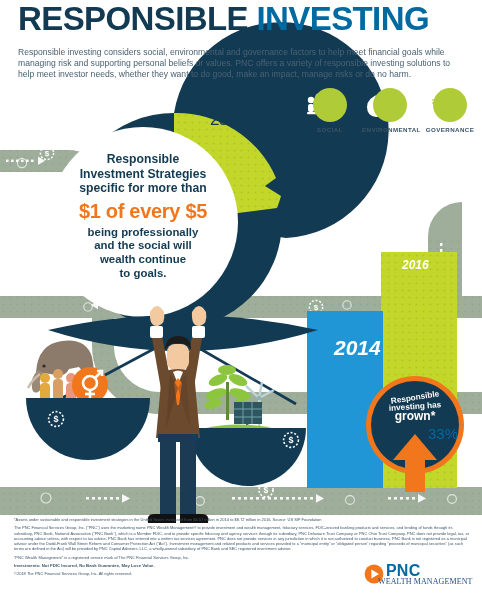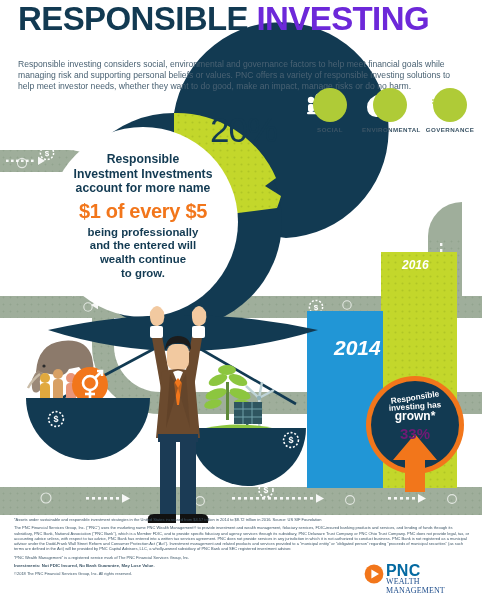--- a/index.html
+++ b/index.html
@@ -6,61 +6,61 @@
   body{width:482px;height:600px;overflow:hidden;position:relative;
        font-family:"Liberation Sans", sans-serif;
        -webkit-font-smoothing:antialiased;}
   .stage{position:absolute;inset:0;width:482px;height:600px;overflow:hidden;background:#fff;}
   svg.layer{position:absolute;left:0;top:0;width:482px;height:600px;}
 
   
   .hdr{position:absolute;left:18px;top:2px;width:450px;}
   .title{font-size:33px;font-weight:bold;letter-spacing:-0.6px;line-height:1;margin:0;}
   .t-navy{color:#123A52;}
-  .t-green{color:#6d28d9;}
-  .subhead{position:absolute;left:18px;top:50px;width:440px;color:#4A6273;
+  .t-green{color:#0369a1;}
+  .subhead{position:absolute;left:18px;top:38px;width:440px;color:#4A6273;
            font-size:8.6px;line-height:11.2px;}
 
   
   .esg{position:absolute;top:88px;left:302px;width:176px;display:flex;
        justify-content:space-between;}
   .esg-item{width:56px;text-align:center;}
   .esg-circ{width:34px;height:34px;border-radius:50%;background:#AFCB37;
             margin:0 auto 4px auto;position:relative;}
   .esg-lbl{font-size:6.2px;letter-spacing:.4px;color:#3C5566;font-weight:bold;}
 
   
-  .pct20{position:absolute;left:210px;top:110px;font-size:35px;font-weight:normal;
+  .pct20{position:absolute;left:210px;top:110px;font-size:17px;font-weight:normal;
          color:#123A52;letter-spacing:-1px;}
   .yr{position:absolute;font-style:italic;font-weight:bold;color:#ffffff;}
   .yr2016{left:402px;top:258px;font-size:12px;}
   .yr2014{left:326px;top:336px;font-size:21px;margin-left:8px;}
 
   
   .circ-copy{position:absolute;left:52px;top:152px;width:182px;text-align:center;
              color:#123A52;}
   .cc-a{font-size:12.2px;font-weight:bold;line-height:14.6px;}
   .cc-big{font-size:20px;font-weight:bold;color:#F2761B;line-height:25px;
           margin:3px 0 2px 0;letter-spacing:-.3px;}
   .cc-big .lt{font-weight:bold;}
   .cc-b{font-size:11.4px;font-weight:bold;line-height:13.6px;}
 
   
   .badge-txt{position:absolute;left:372px;top:393px;width:86px;text-align:center;color:#fff;}
-  .badge-pct{position:absolute;left:372px;top:425px;width:86px;text-align:center;
-             color:#701a75;font-size:15px;font-weight:bold;}
+  .badge-pct{position:absolute;left:372px;top:425px;width:86px;text-align:right;
+             color:#0369a1;font-size:15px;font-weight:normal;}
 
   
   .footer{position:absolute;left:14px;top:517px;width:456px;color:#3C5566;}
   .fn{font-size:4.0px;line-height:5.2px;margin:0 0 3.2px 0;}
   .fn.b{font-weight:bold;font-size:4.3px;}
   .logo{position:absolute;right:6px;bottom:8px;width:112px;height:28px;}
   .logo-p{position:absolute;left:22px;top:-2px;color:#0369a1;font-size:16px;
           font-weight:bold;letter-spacing:.2px;}
-  .logo-w{position:absolute;left:22px;top:13px;color:#1F4E8C;font-size:8px;
+  .logo-w{position:absolute;left:14px;top:13px;color:#1F4E8C;font-size:8px;
           letter-spacing:.1px;font-family:"Liberation Serif",serif;}
 </style>
 </head>
 <body>
 
 <div class="stage">
 
   <svg class="layer" viewBox="0 0 482 600" xmlns="http://www.w3.org/2000/svg">
     <defs>
       <pattern id="dots-green" width="7" height="7" patternUnits="userSpaceOnUse">
@@ -430,29 +430,29 @@
     <div class="esg-item">
       <div class="esg-circ"></div>
       <div class="esg-lbl">GOVERNANCE</div>
     </div>
   </div>
 
   <div class="pct20">20%</div>
 
   <div class="circ-copy">
     <div class="cc-a">Responsible</div>
-    <div class="cc-a">Investment Investments</div>
-    <div class="cc-a">account for more name</div>
+    <div class="cc-a">Investment Strategies</div>
+    <div class="cc-a">specific for more than</div>
     <div class="cc-big">
       <span>$1</span><span class="lt"> of every </span><span>$5</span>
     </div>
     <div class="cc-b">being professionally</div>
-    <div class="cc-b">and the entered will</div>
+    <div class="cc-b">and the social will</div>
     <div class="cc-b">wealth continue</div>
-    <div class="cc-b">to grow.</div>
+    <div class="cc-b">to goals.</div>
   </div>
 
   <div class="yr yr2016">2016</div>
   <div class="yr yr2014">2014</div>
 
   <div class="badge-txt">
     <div style="font-size:8.2px;font-weight:bold;transform:rotate(-9deg);line-height:9.4px;">Responsible</div>
     <div style="font-size:8.2px;font-weight:bold;transform:rotate(-4deg);line-height:9.4px;">investing has</div>
     <div style="font-size:12px;font-weight:bold;line-height:9.4px;">grown*</div>
   </div>

